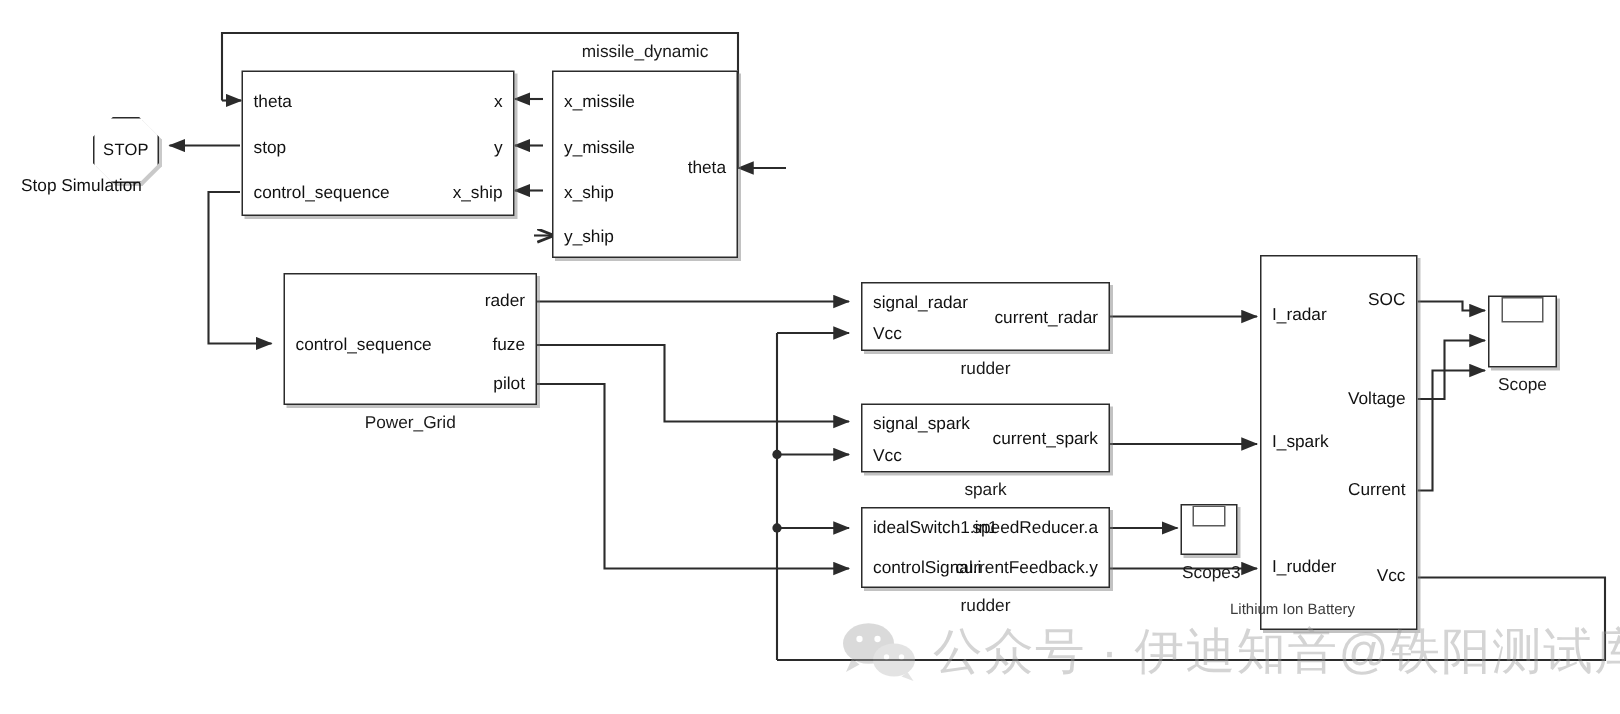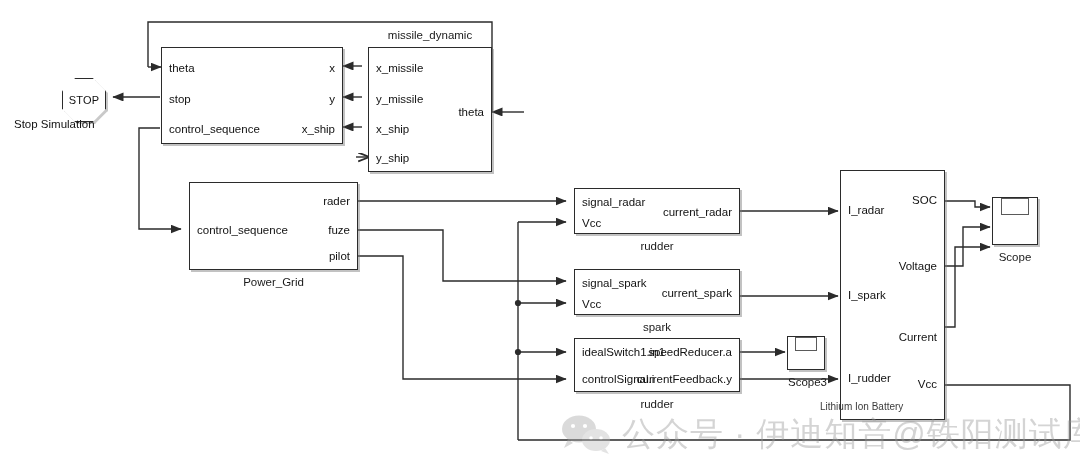--- a/index.html
+++ b/index.html
@@ -232,21 +232,21 @@
     <div class="port out" style="top:8px;">speedReducer.a</div>
     <div class="port out" style="top:35px;">currentFeedback.y</div>
   </div>
 
   <div class="block" style="left:840px; top:170px; width:105px; height:250px;">
     <div class="port in" style="top:34px;">I_radar</div>
     <div class="port in" style="top:119px;">I_spark</div>
     <div class="port in" style="top:202px;">I_rudder</div>
     <div class="port out" style="top:24px;">SOC</div>
     <div class="port out" style="top:90px;">Voltage</div>
-    <div class="port out" style="top:161px;">Current</div>
+    <div class="port out" style="top:151px;">Current</div>
     <div class="port out" style="top:208px;">Vcc</div>
   </div>
   <div class="battery-label">Lithium Ion Battery</div>
 
   <div class="scope-block" style="left:787px; top:336px; width:38px; height:34px;">
     <div class="scope-screen" style="width:22px; height:14px;"></div>
     <div class="block-title title-below">Scope3</div>
   </div>
 
   <div class="scope-block" style="left:992px; top:197px; width:46px; height:48px;">

